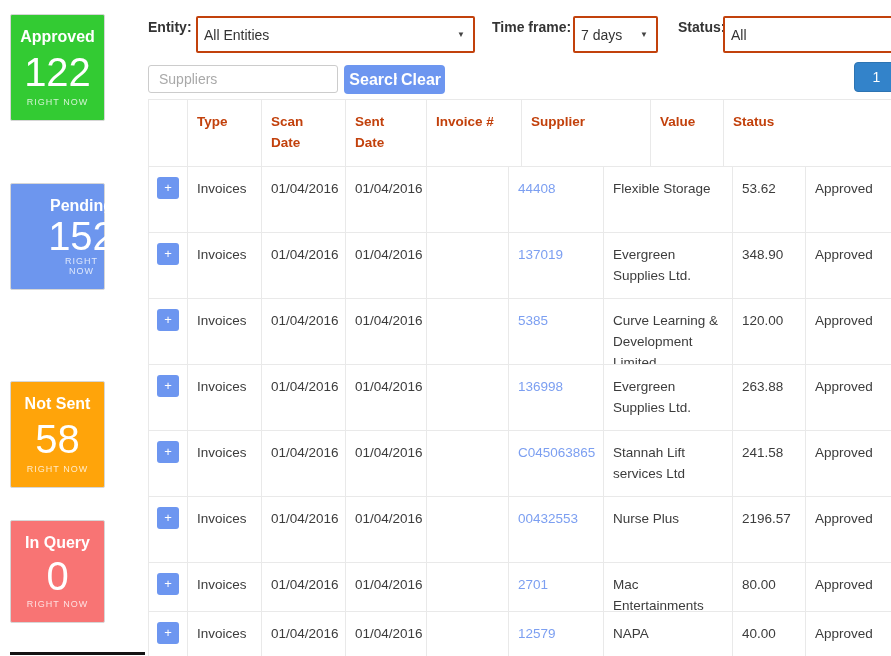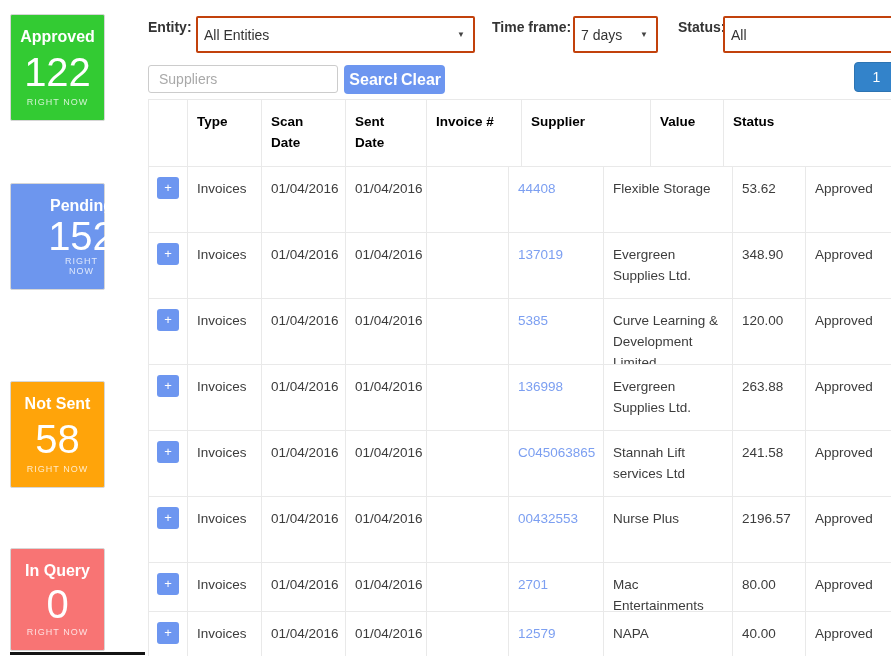--- a/index.html
+++ b/index.html
@@ -9,21 +9,21 @@
   
   .card { position:absolute; left:10px; width:95px; border:1px solid #d6d6d6; border-radius:2px;
           color:#fff; display:flex; flex-direction:column; align-items:center;
           justify-content:space-between; text-align:center; }
   .card .card-label { font-size:16px; font-weight:bold; margin-top:13px; }
   .card .card-num   { font-size:40px; line-height:1; }
   .card .card-sub   { font-size:9px; color:rgba(255,255,255,.78); letter-spacing:1px; margin-bottom:13px; }
   #card-0 { top:14px;  height:107px; }
   #card-1 { top:183px; height:107px; }
   #card-2 { top:381px; height:107px; }
-  #card-3 { top:548px; height:103px; }
+  #card-3 { top:520px; height:103px; }
   .bottom-bar { position:absolute; left:10px; top:652px; width:135px; height:3px; background:#141414; }
 
   
   .flabel { position:absolute; top:19px; font-size:14px; font-weight:bold; color:#333; }
   .selbox { position:absolute; top:16px; height:37px; border:2px solid #c2410c; border-radius:2px;
             background:#fff; font-size:14px; color:#333; display:flex; align-items:center;
             padding:0 6px; cursor:default; }
   .selbox .arrow { position:absolute; right:8px; font-size:8px; color:#444; }
   #entity-label   { left:148px; }  #entity-select   { left:196px; width:279px; }
   #timeframe-label{ left:492px; }  #timeframe-select{ left:573px; width:85px; }
@@ -45,21 +45,21 @@
 
   
   #table { position:absolute; left:148px; top:99px; width:743px;
            border-top:1px solid #e9e9e9; border-left:1px solid #e9e9e9; }
   .thead, .trow { display:flex; border-bottom:1px solid #e9e9e9; background:#fff; }
   .thead { height:67px; }
   .trow  { height:66px; }
   .trow.short { height:49px; }
   .cell { border-right:1px solid #e9e9e9; padding:12px 9px 0 9px; font-size:13.5px;
           color:#3c3c3c; line-height:1.55; overflow:hidden; }
-  .thead .cell { color:#000000; font-weight:bold; }
+  .thead .cell { color:#c2410c; font-weight:bold; }
   .c0 { width:39px; padding:10px 0 0 0; text-align:center; }
   .c1 { width:74px; } .c2 { width:84px; } .c3 { width:81px; } .c4 { width:82px; }
   .c5 { width:95px; } .c6 { width:129px; } .c7 { width:73px; }
   .c8 { flex:1; border-right:none; }
   .plus { display:inline-block; width:22px; height:22px; background:#6d96f0; color:#fff;
           border:none; border-radius:3px; font-size:13px; line-height:22px; cursor:pointer;
           font-family:"Liberation Sans", sans-serif; }
   .invlink { color:#7c9ff1; text-decoration:none; cursor:pointer; }
 </style>
 </head>

